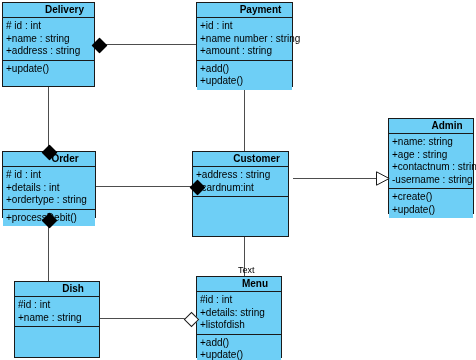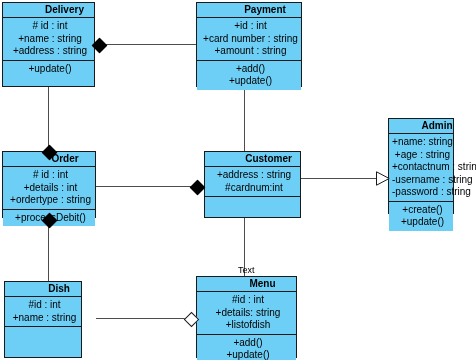--- a/index.html
+++ b/index.html
@@ -35,21 +35,20 @@
     border-bottom: 1px solid #1a1a1a;
     background: #6ecff6;
     white-space: nowrap;
     overflow: visible;
     padding-left: 32px;
   }
   .uml-compartment {
     box-sizing: border-box;
     padding: 2px 0 2px 3px;
     background: #6ecff6;
-    text-align: center;
   }
   .uml-compartment.divided {
     border-bottom: 1px solid #1a1a1a;
   }
   .uml-row {
     font-size: 10px;
     line-height: 12.5px;
     color: #000000;
     white-space: nowrap;
   }
@@ -140,78 +139,77 @@
     <div class="uml-compartment divided">
       <div class="uml-row"># id : int</div>
       <div class="uml-row">+name : string</div>
       <div class="uml-row">+address : string</div>
     </div>
     <div class="uml-compartment">
       <div class="uml-row">+update()</div>
     </div>
   </div>
 
-  <div class="uml-class" style="left:196px; top:2px; width:106px; height:85px;">
+  <div class="uml-class" style="left:196px; top:2px; width:97px; height:85px;">
     <div class="uml-title">Payment</div>
     <div class="uml-compartment divided">
       <div class="uml-row">+id : int</div>
-      <div class="uml-row">+card number : string</div>
+      <div class="uml-row">+name number : string</div>
       <div class="uml-row">+amount : string</div>
     </div>
     <div class="uml-compartment">
       <div class="uml-row">+add()</div>
       <div class="uml-row">+update()</div>
     </div>
   </div>
 
   <div class="uml-class" style="left:2px; top:151px; width:94px; height:67px;">
     <div class="uml-title">Order</div>
     <div class="uml-compartment divided">
       <div class="uml-row"># id : int</div>
       <div class="uml-row">+details : int</div>
       <div class="uml-row">+ordertype : string</div>
     </div>
     <div class="uml-compartment">
       <div class="uml-row">+processDebit()</div>
     </div>
   </div>
 
-  <div class="uml-class" style="left:204px; top:151px; width:97px; height:67px;">
+  <div class="uml-class" style="left:192px; top:151px; width:97px; height:86px;">
     <div class="uml-title">Customer</div>
     <div class="uml-compartment divided">
       <div class="uml-row">+address : string</div>
       <div class="uml-row">#cardnum:int</div>
     </div>
   </div>
 
-  <div class="uml-class" style="left:388px; top:118px; width:66px; height:96px;">
+  <div class="uml-class" style="left:388px; top:118px; width:86px; height:96px;">
     <div class="uml-title">Admin</div>
     <div class="uml-compartment divided">
       <div class="uml-row">+name: string</div>
       <div class="uml-row">+age : string</div>
       <div class="uml-row">+contactnum : string</div>
       <div class="uml-row">-username : string</div>
-      <div class="uml-row">-password : string</div>
     </div>
     <div class="uml-compartment">
       <div class="uml-row">+create()</div>
       <div class="uml-row">+update()</div>
     </div>
   </div>
 
-  <div class="uml-class" style="left:4px; top:281px; width:78px; height:77px;">
+  <div class="uml-class" style="left:14px; top:281px; width:86px; height:77px;">
     <div class="uml-title">Dish</div>
     <div class="uml-compartment divided">
       <div class="uml-row">#id : int</div>
       <div class="uml-row">+name : string</div>
     </div>
     <div class="uml-compartment empty-ops"></div>
   </div>
 
-  <div class="uml-class" style="left:196px; top:276px; width:101px; height:82px;">
+  <div class="uml-class" style="left:196px; top:276px; width:86px; height:82px;">
     <div class="uml-title">Menu</div>
     <div class="uml-compartment divided">
       <div class="uml-row">#id : int</div>
       <div class="uml-row">+details: string</div>
       <div class="uml-row">+listofdish</div>
     </div>
     <div class="uml-compartment">
       <div class="uml-row">+add()</div>
       <div class="uml-row">+update()</div>
     </div>

